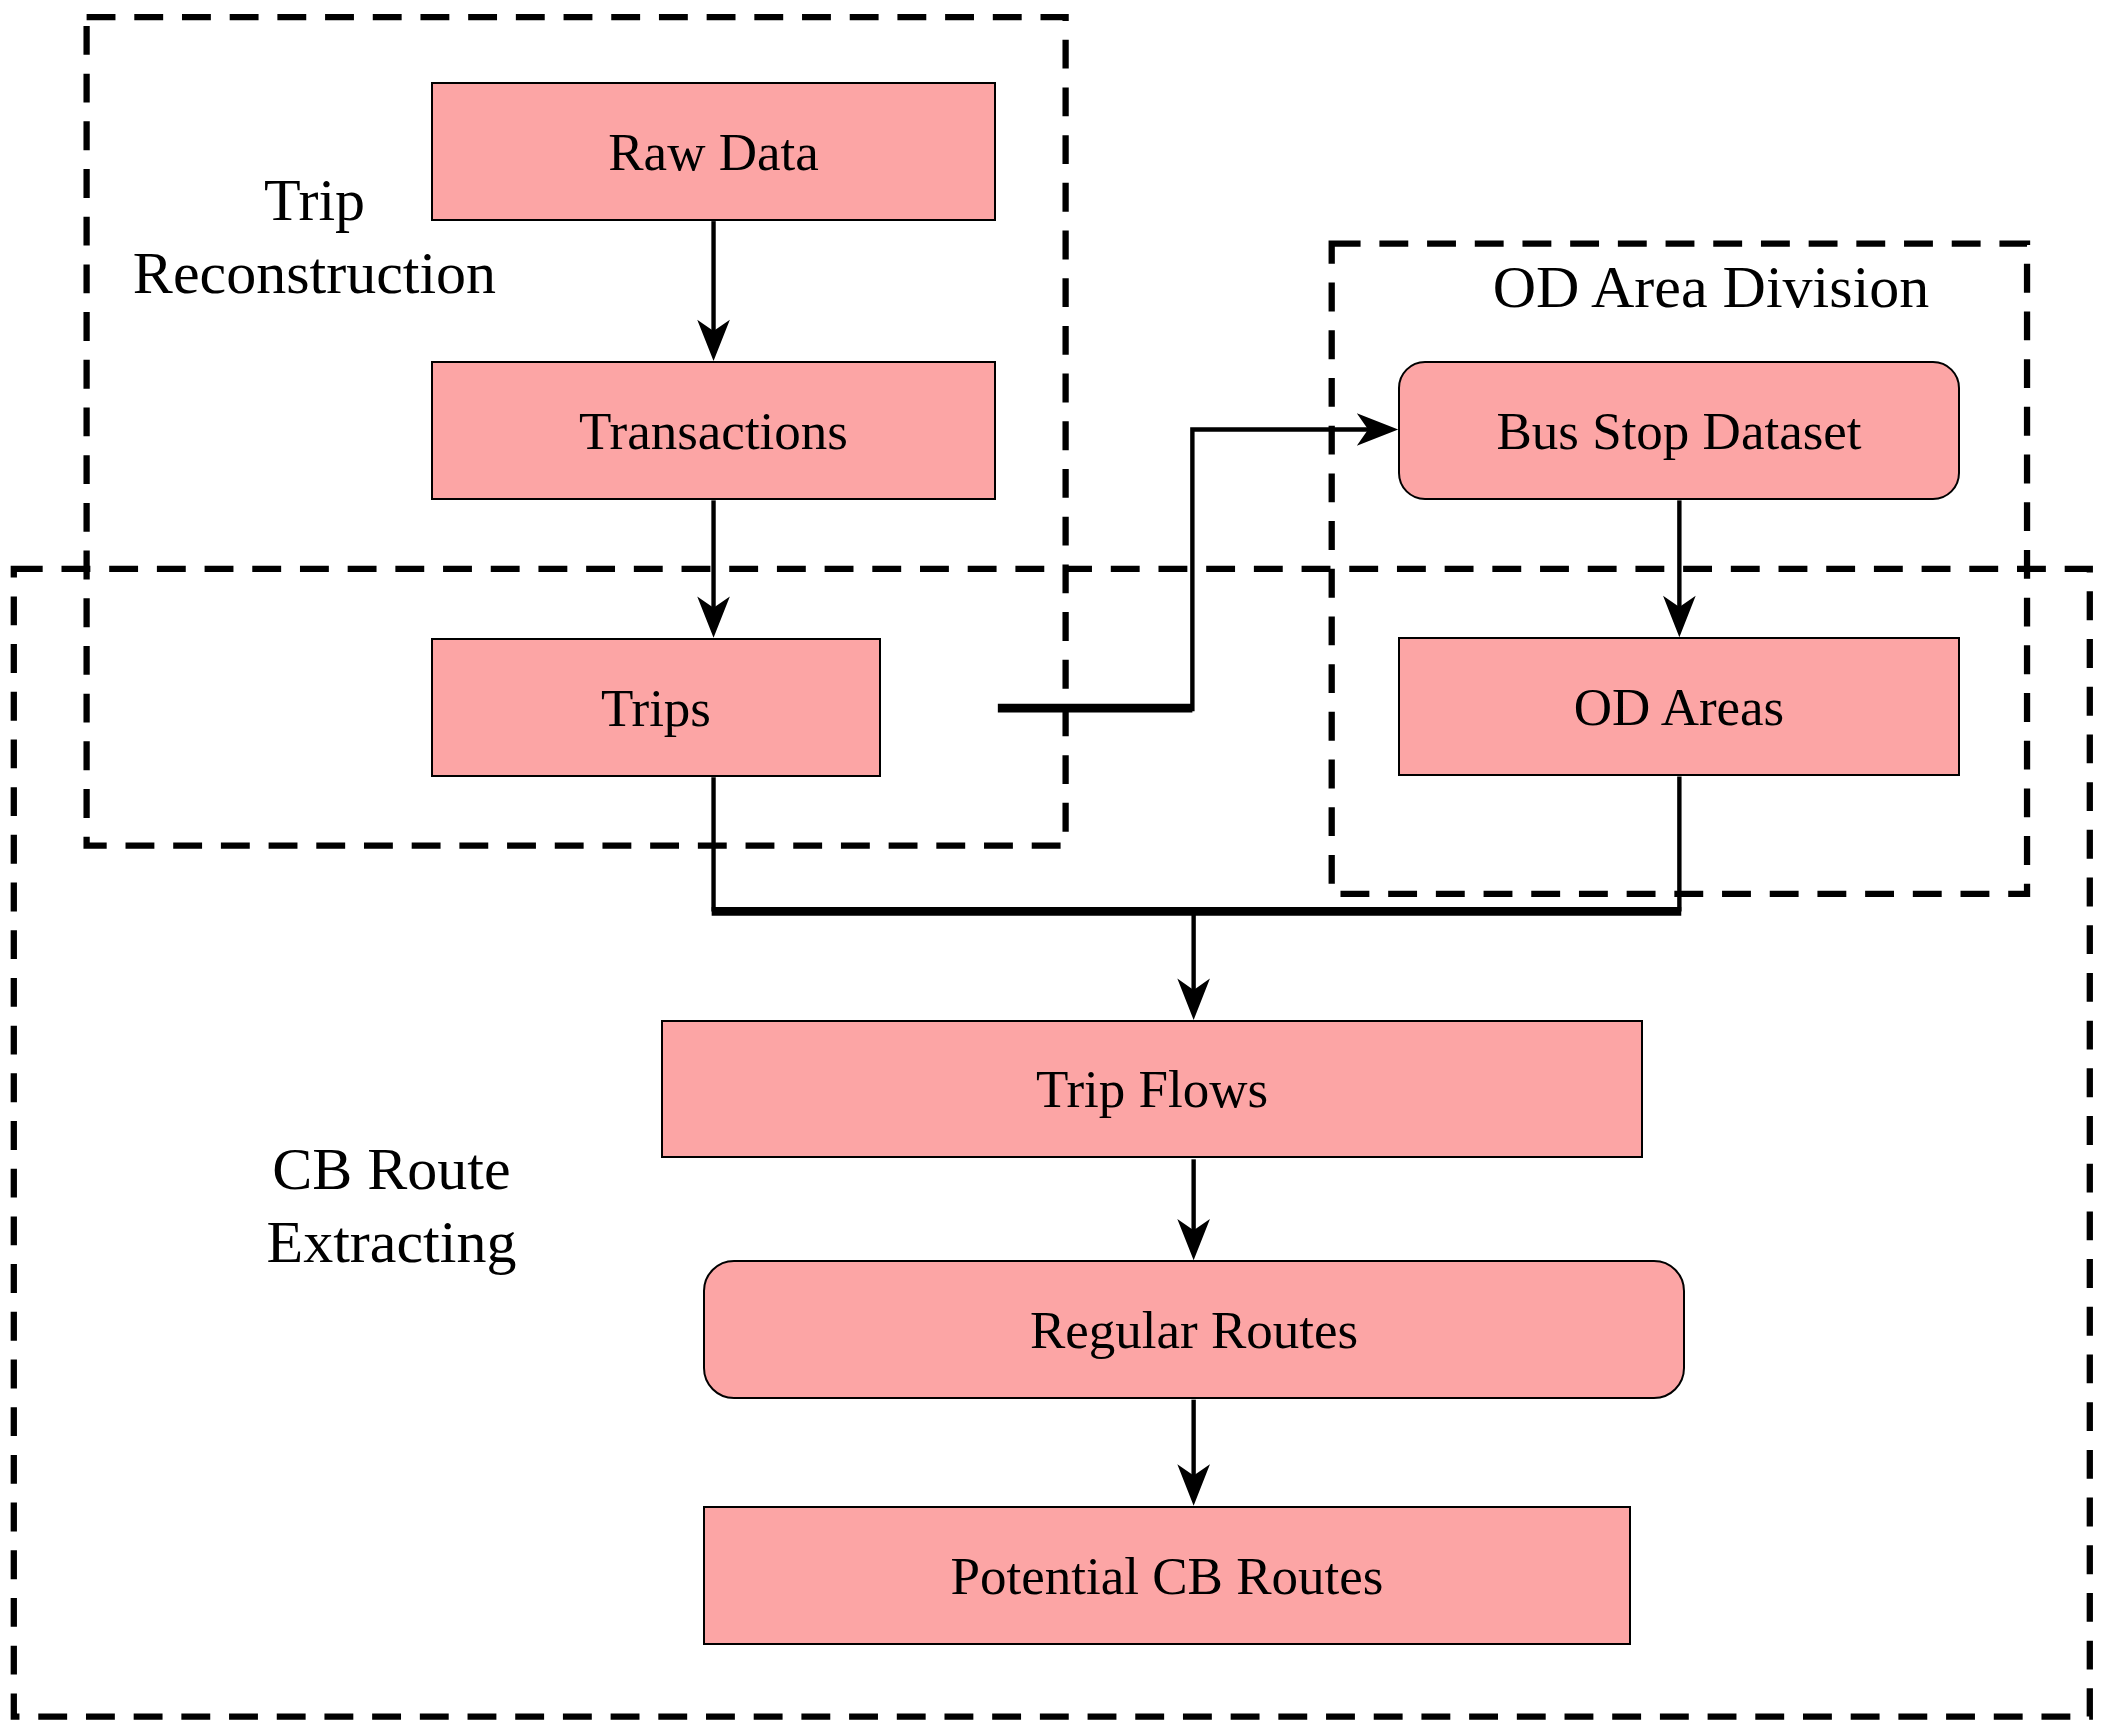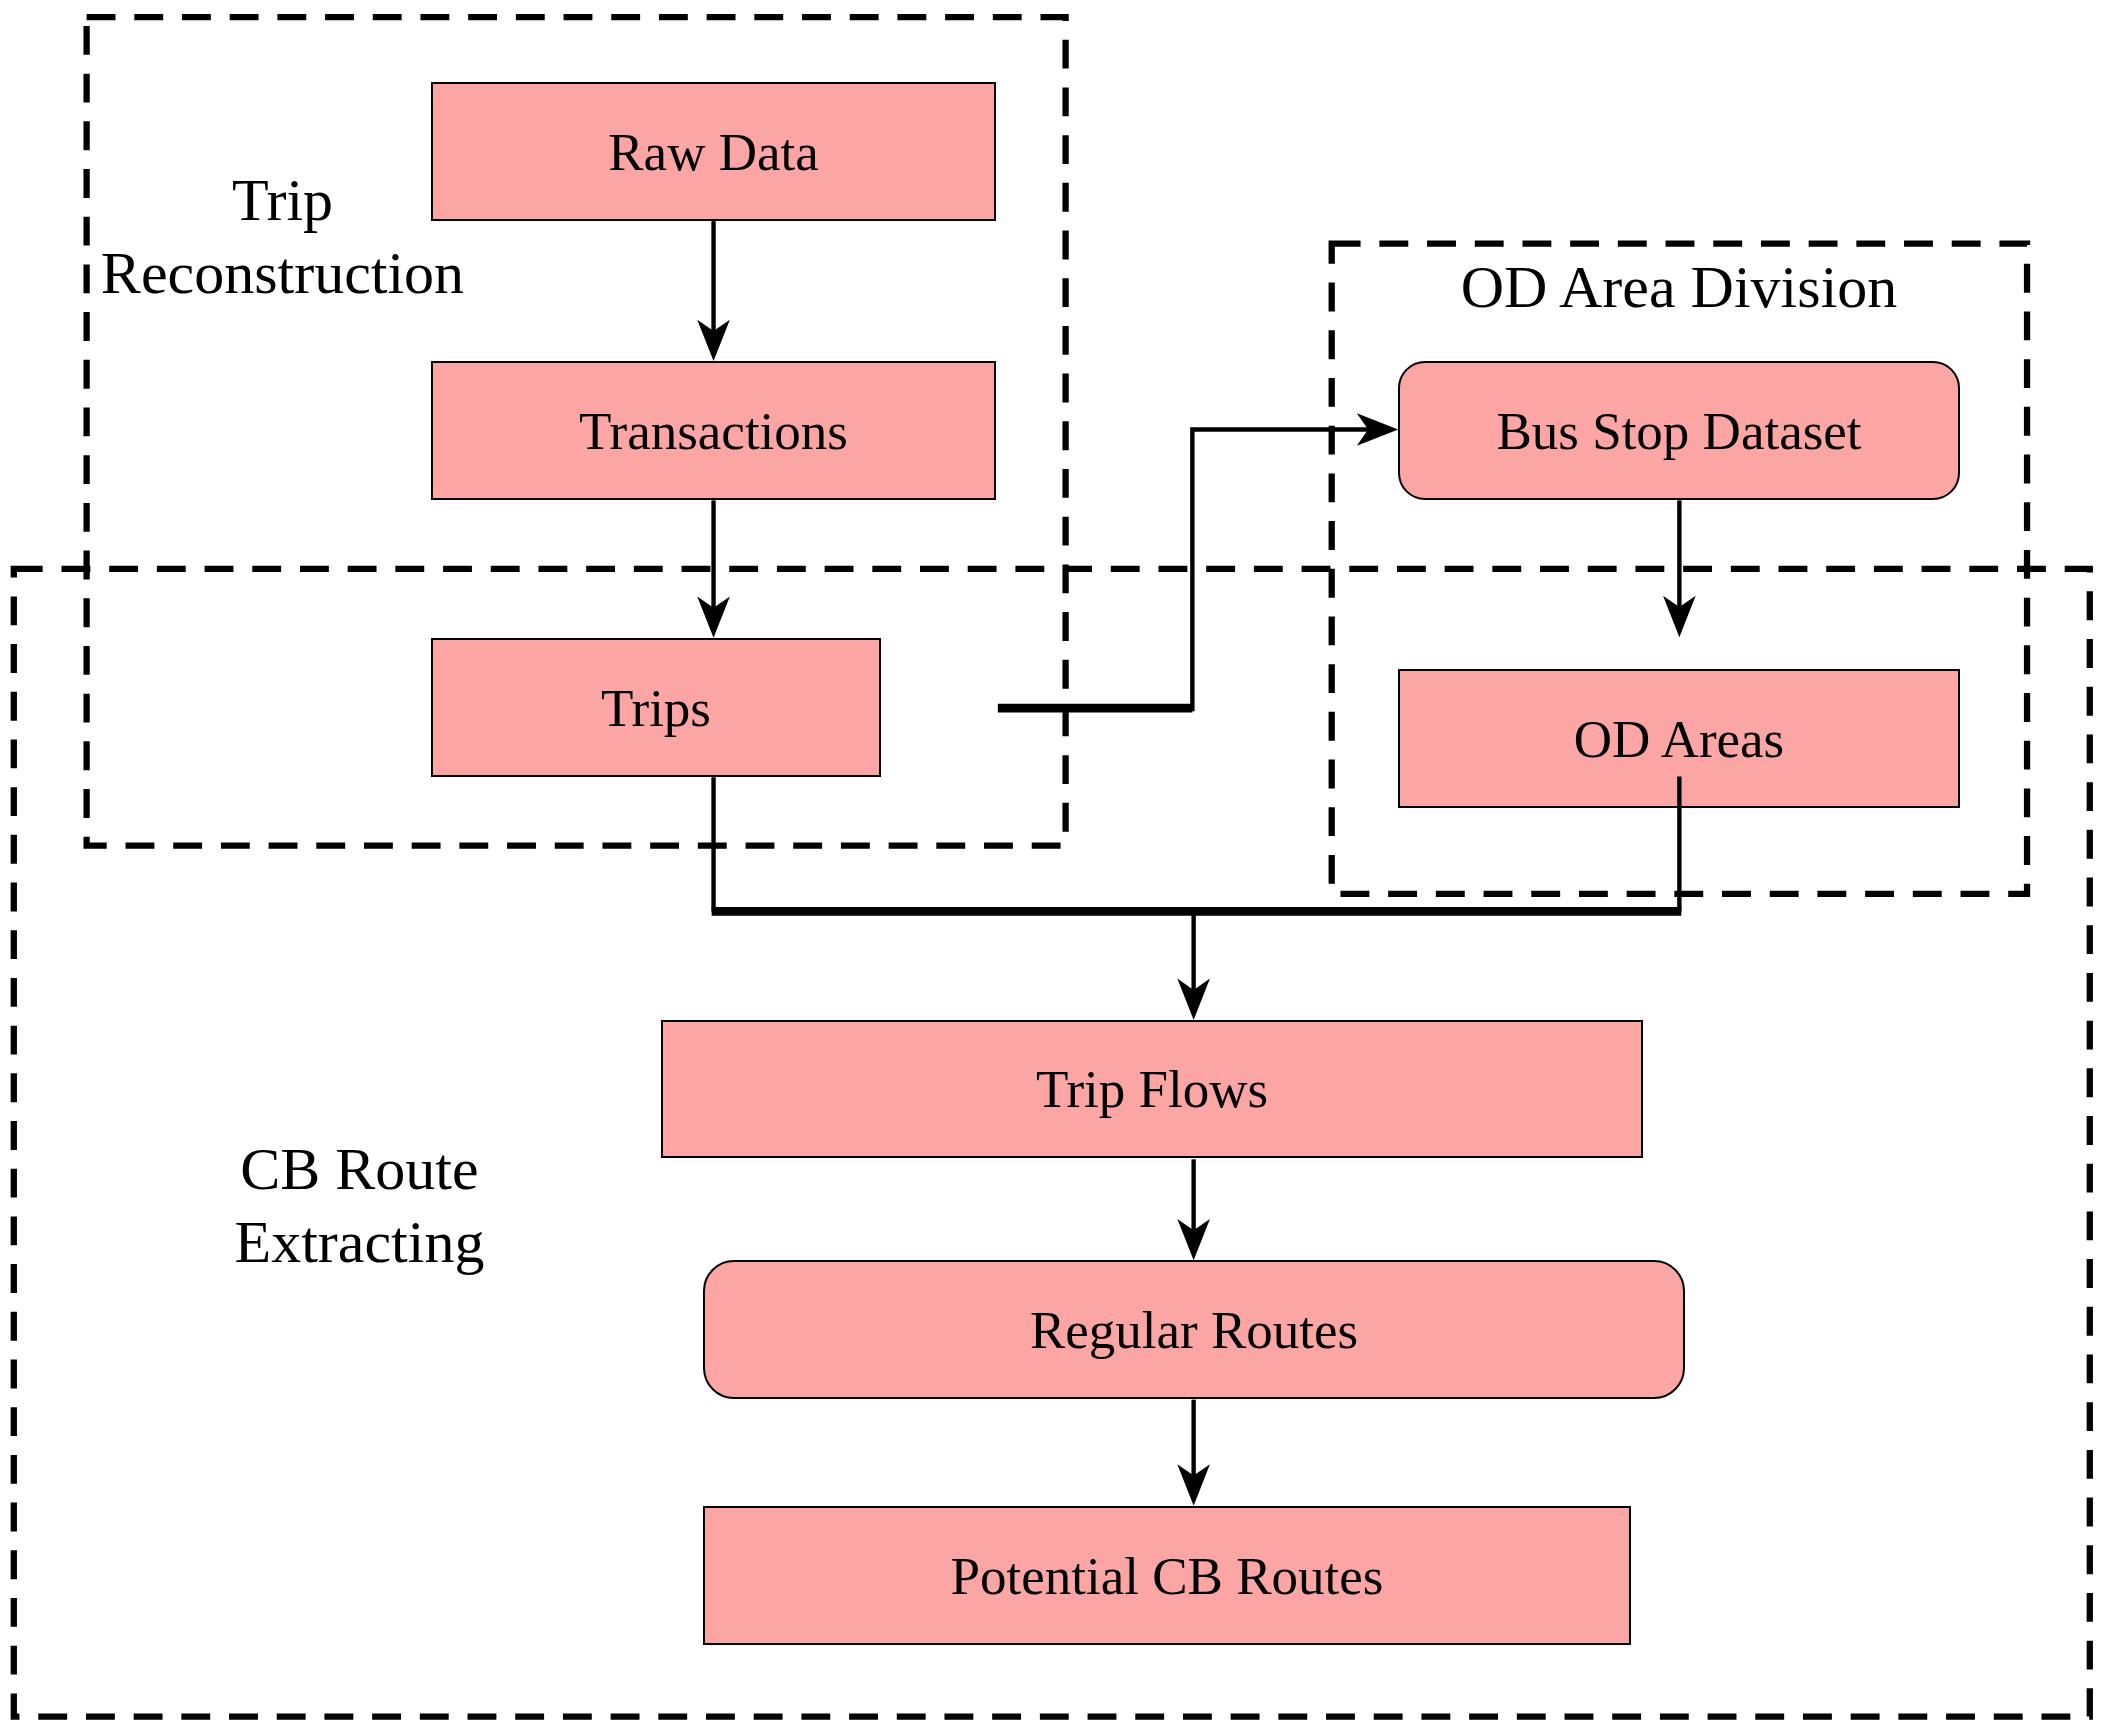--- a/index.html
+++ b/index.html
@@ -25,20 +25,21 @@
     align-items: center;
     justify-content: center;
     font-size: 53px;
     white-space: nowrap;
   }
   .container-label {
     position: absolute;
     text-align: center;
     font-size: 60px;
     line-height: 1.22;
+    padding-left: 32px;
   }
   .container-label span {
     display: block;
   }
   #overlay {
     position: absolute;
     left: 0;
     top: 0;
     pointer-events: none;
   }
@@ -71,21 +72,21 @@
   </div>
 
   <div class="node" style="left:431px; top:638px; width:450px; height:139px;">
     <span>Trips</span>
   </div>
 
   <div class="node" style="left:1398px; top:361px; width:562px; height:139px;border-radius:27px;">
     <span>Bus Stop Dataset</span>
   </div>
 
-  <div class="node" style="left:1398px; top:637px; width:562px; height:139px;margin-top:32px;">
+  <div class="node" style="left:1398px; top:637px; width:562px; height:139px;">
     <span>OD Areas</span>
   </div>
 
   <div class="node" style="left:661px; top:1020px; width:982px; height:138px;">
     <span>Trip Flows</span>
   </div>
 
   <div class="node" style="left:703px; top:1260px; width:982px; height:139px;border-radius:31px;">
     <span>Regular Routes</span>
   </div>

